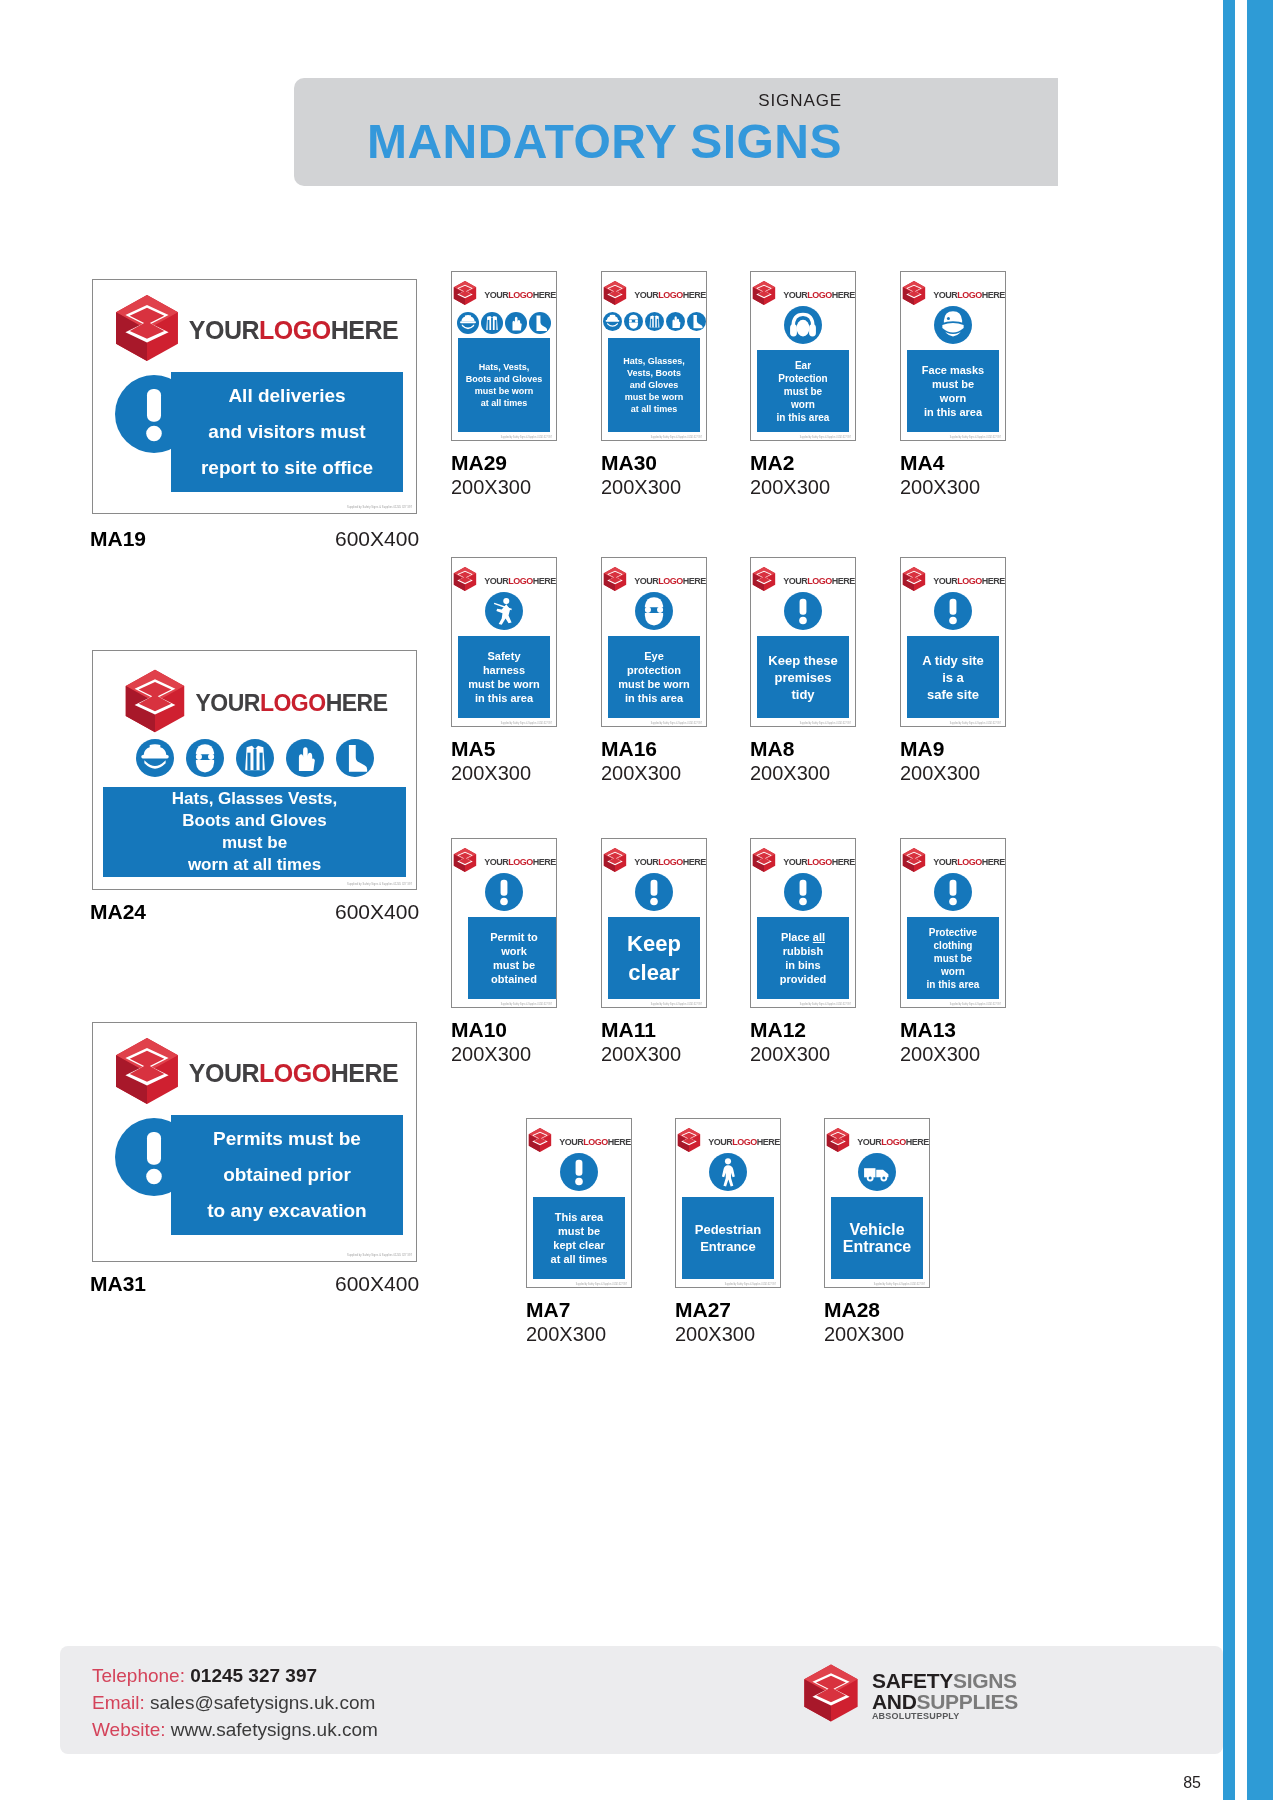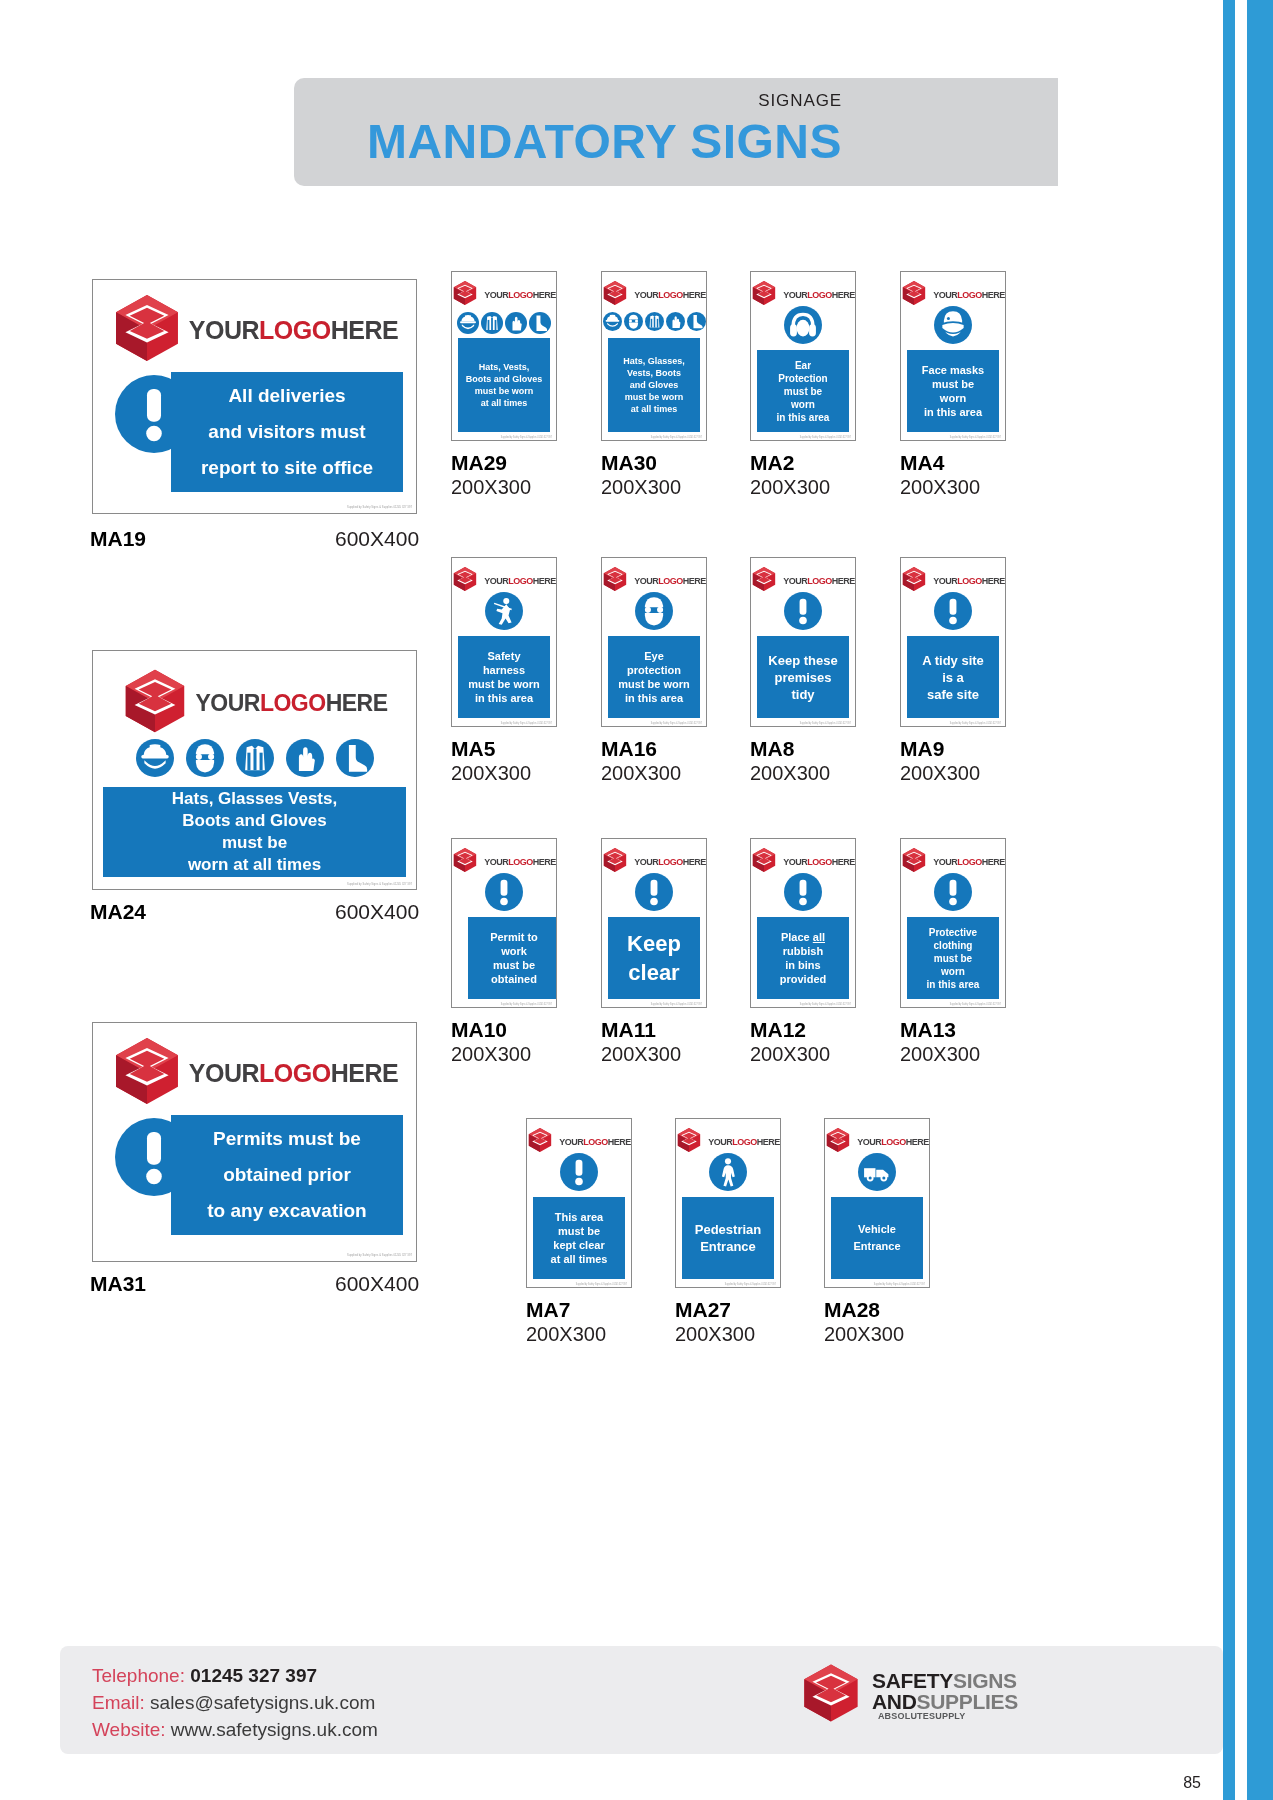--- a/index.html
+++ b/index.html
@@ -99,21 +99,21 @@
   .footer-lines { position:absolute; left:32px; top:16px; }
   .f-line { font-size:19px; line-height:27px; white-space:nowrap; }
   .f-lab { color:#d4435a; }
   .f-tel { color:#231f20; font-weight:bold; }
   .f-val { color:#3b3b3b; }
 
   .brand { position:absolute; right:205px; top:16px; display:flex; align-items:center; gap:10px;}
   .brand-text { line-height:1.0; }
   .bt1 { font-size:21px; font-weight:bold; letter-spacing:-0.3px; }
   .bt2 { font-size:21px; font-weight:bold; letter-spacing:-0.3px; }
-  .bt3 { font-size:9px; font-weight:bold; letter-spacing:0.2px; color:#58595b;margin-left:6px; }
+  .bt3 { font-size:9px; font-weight:bold; letter-spacing:0.2px; color:#58595b; }
   .b-dark { color:#231f20; }
   .b-gray { color:#7b7b7b; }
 
   .pagenum {
     position:absolute; right:72px; top:1774px;
     font-size:16px; color:#231f20;
   }
 </style>
 </head>
 <body>
@@ -752,21 +752,21 @@
             <svg width="38" height="38" viewBox="0 0 100 100">
               <circle cx="50" cy="50" r="50" fill="#1577bb"></circle>
               <path d="M16 40 L46 40 L46 64 L16 64 Z" fill="#fff"></path>
               <path d="M48 44 L66 44 L80 56 L80 64 L48 64 Z" fill="#fff"></path>
               <circle cx="32" cy="66" r="9" fill="#fff"></circle>
               <circle cx="68" cy="66" r="9" fill="#fff"></circle>
               <circle cx="32" cy="66" r="4" fill="#1577bb"></circle>
               <circle cx="68" cy="66" r="4" fill="#1577bb"></circle>
             </svg>
           </div>
-      <div class="panel" style="left:6px;top:78px;width:92px;height:82px;font-size:11px;line-height:17px;">
+      <div class="panel" style="left:6px;top:78px;width:92px;height:82px;font-size:16px;line-height:17px;">
             <div>Vehicle</div>
             <div>Entrance</div>
           </div>
       <div class="fineprint" style="bottom:2px;font-size:2px">Supplied by Safety Signs &amp; Supplies 01245 327 397</div>
     </div>
   </div>
   <div class="cap-code" style="left:824px;top:1298px">MA28</div>
   <div class="cap-size" style="left:824px;top:1323px">200X300</div>
     </div>
 

